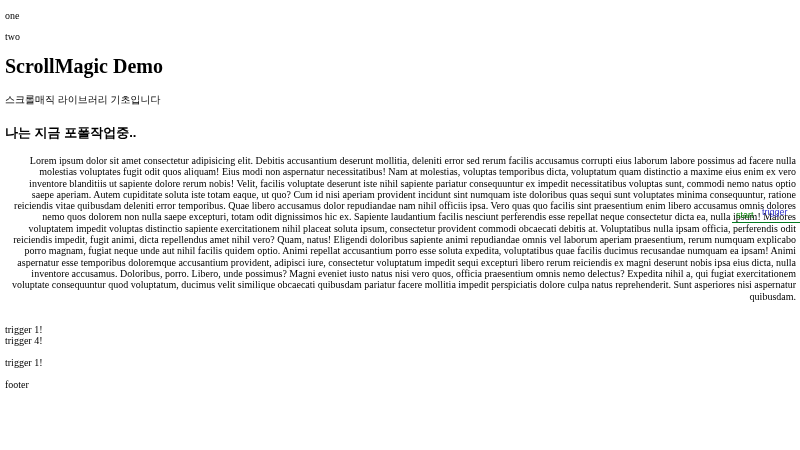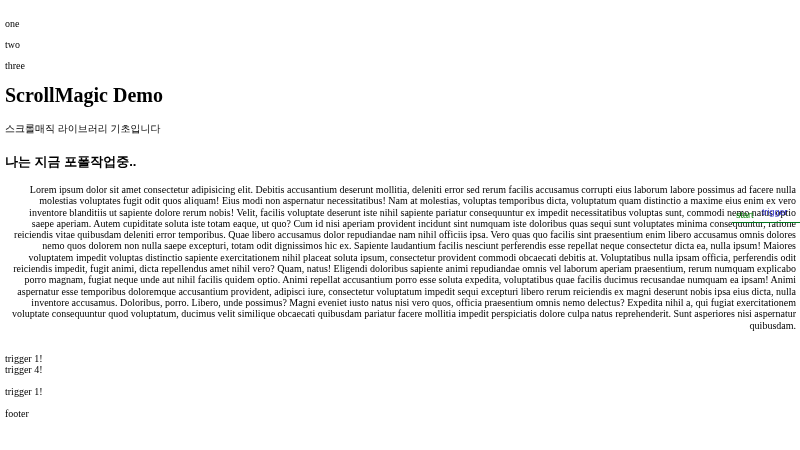--- a/index.html
+++ b/index.html
@@ -4,21 +4,21 @@
 <style>
   html, body { margin: 0; padding: 0; }
   body {
     width: 800px; height: 450px;
     background: #ffffff;
     position: relative;
     overflow: hidden;
     font-family: "Liberation Serif", "DejaVu Serif", serif;
     color: #000000;
   }
-  .content { padding: 18px 4px 0 5px; position: relative; }
+  .content { padding: 10px 4px 0 5px; position: relative; }
 
   .intro-word {
     font-size: 10px; line-height: 11px;
     margin: 0 0 10px 0;
     font-family: "Liberation Serif", "DejaVu Serif", serif;
   }
   h1.page-title {
     font-family: "Liberation Serif", "DejaVu Serif", serif;
     font-size: 20px; font-weight: bold;
     line-height: 23px;
@@ -77,21 +77,20 @@
     text-align: right;
   }
 </style>
 </head>
 <body>
 
 <div class="content">
 
   <p class="intro-word">one</p>
   <p class="intro-word">two</p>
-  <p class="intro-word">three</p>
 
   <h1 class="page-title">ScrollMagic Demo</h1>
 
   <p class="subtitle-ko">스크롤매직 라이브러리 기초입니다</p>
 
   <h2 class="heading-ko">나는 지금 포폴작업중..</h2>
 
   <p class="body-paragraph">Lorem ipsum dolor sit amet consectetur adipisicing elit. Debitis accusantium deserunt mollitia, deleniti error sed rerum facilis accusamus corrupti eius laborum labore possimus ad facere nulla molestias voluptates fugit odit quos aliquam! Eius modi non aspernatur necessitatibus! Nam at molestias, voluptas temporibus dicta, voluptatum quam distinctio a maxime eius enim ex vero inventore blanditiis ut sapiente dolore rerum nobis! Velit, facilis voluptate deserunt iste nihil sapiente pariatur consequuntur ex impedit necessitatibus voluptas sunt, commodi nemo natus optio saepe aperiam. Autem cupiditate soluta iste totam eaque, ut quo? Cum id nisi aperiam provident incidunt sint numquam iste doloribus quas sequi sunt voluptates minima consequuntur, ratione reiciendis vitae quibusdam deleniti error temporibus. Quae libero accusamus dolor repudiandae nam nihil officiis ipsa. Vero quas quo facilis sint praesentium enim libero accusamus omnis dolores nemo quos dolorem non nulla saepe excepturi, totam odit dignissimos hic ex. Sapiente laudantium facilis nesciunt perferendis esse repellat neque consectetur dicta ea, nulla ipsum! Maiores voluptatem impedit voluptas distinctio sapiente exercitationem nihil placeat soluta ipsum, consectetur provident commodi obcaecati debitis at. Voluptatibus nulla ipsam officia, perferendis odit reiciendis impedit, fugit animi, dicta repellendus amet nihil vero? Quam, natus! Eligendi doloribus sapiente animi repudiandae omnis vel laborum aperiam praesentium, rerum numquam explicabo porro magnam, fugiat neque unde aut nihil facilis quidem optio. Animi repellat accusantium porro esse soluta expedita, voluptatibus quae facilis ducimus recusandae numquam ea ipsam! Animi aspernatur esse temporibus doloremque accusantium provident, adipisci iure, consectetur voluptatum impedit sequi excepturi libero rerum reiciendis ex magni deserunt nobis ipsa eius dicta, nulla inventore accusamus. Doloribus, porro. Libero, unde possimus? Magni eveniet iusto natus nisi vero quos, officia praesentium omnis nemo delectus? Expedita nihil a, qui fugiat exercitationem voluptate consequuntur quod voluptatum, ducimus velit similique obcaecati quibusdam pariatur facere mollitia impedit perspiciatis dolore culpa natus reprehenderit. Sunt asperiores nisi aspernatur quibusdam.</p>
 
   <div class="trigger-messages">

